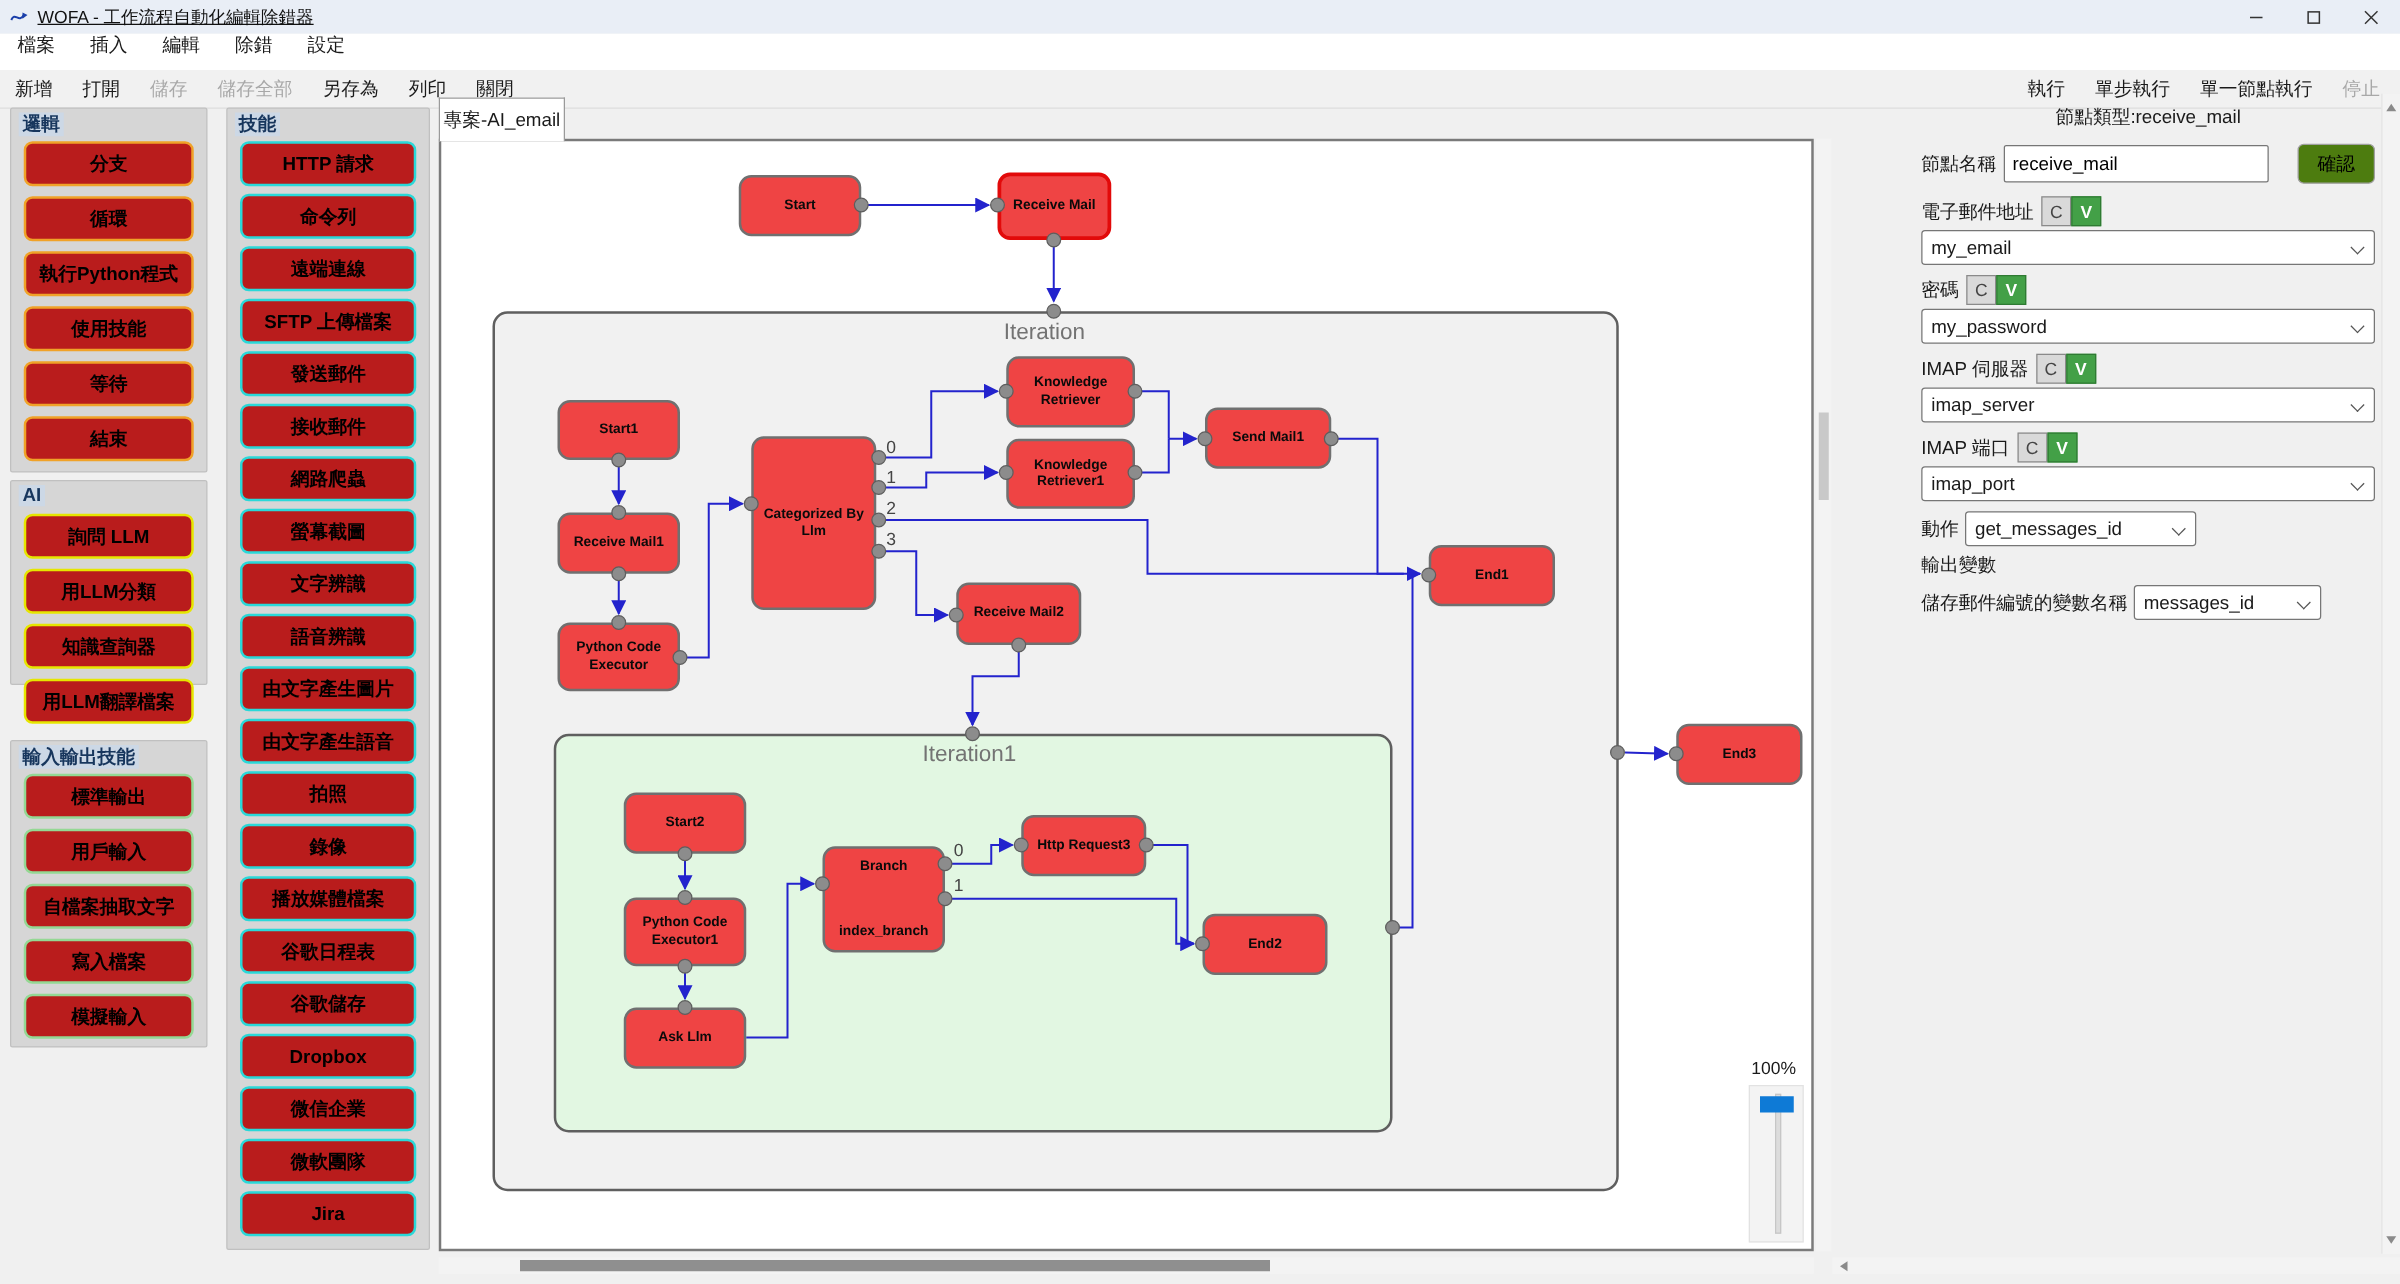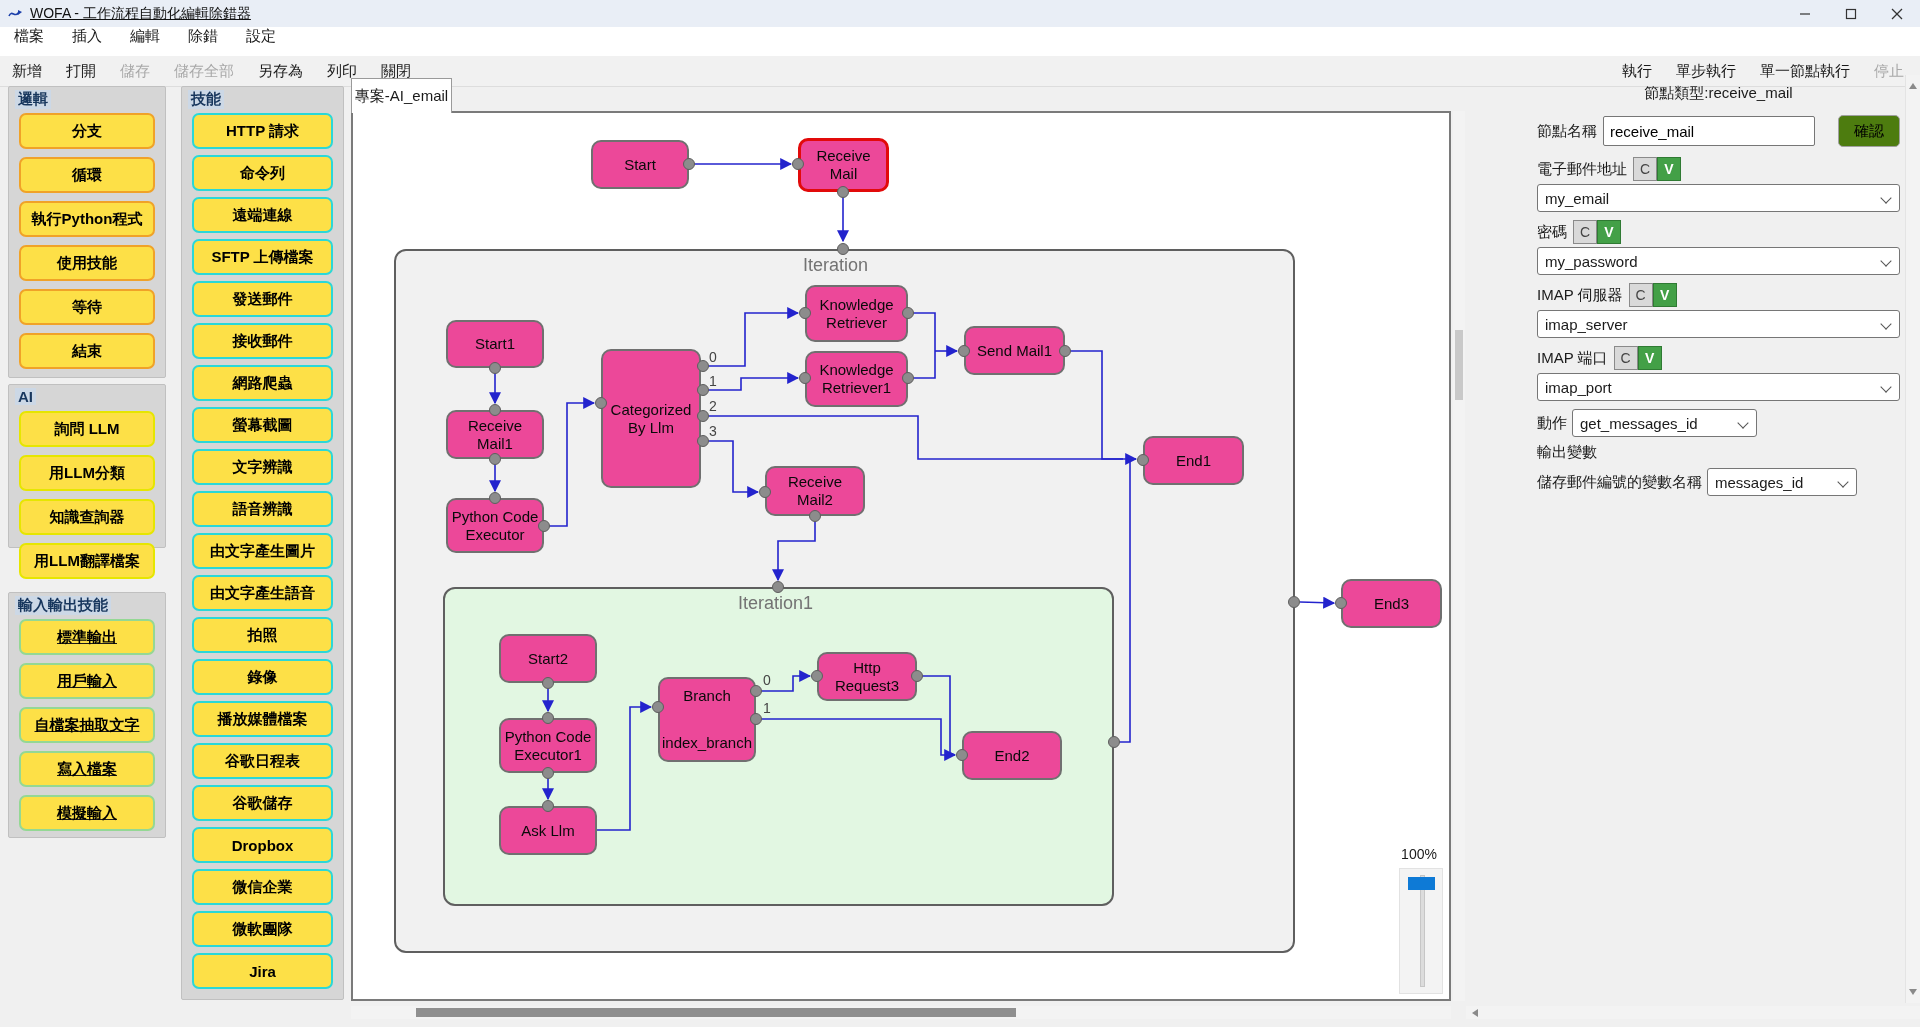--- a/index.html
+++ b/index.html
@@ -15,33 +15,33 @@
   #menubar span{padding:0 14px;cursor:default;}
   #toolbar{position:absolute;left:0;top:56px;width:1920px;height:30px;background:#f1f1f1;border-bottom:1px solid #dddddd;display:flex;align-items:center;}
   .tb-left{display:flex;}
   .tb-left span,.tb-right span{padding:0 12px;cursor:default;}
   .tb-right{position:absolute;right:4px;display:flex;font-family:Liberation Serif, serif;}
   .disabled{color:#a8a8a8;}
 
   
   .group{position:absolute;background:#d6d6d6;border:1px solid #c0c0c0;border-radius:2px;box-sizing:border-box;padding-top:26px;}
   .group-label{position:absolute;top:3px;left:6px;font-weight:bold;color:#17365d;background:#ccd8e6;padding:0 3px;font-size:15px;}
-  .pbtn{width:calc(100% - 20px);margin:0 auto 8px;height:36px;background:#fde047;border:2px solid #888;border-radius:7px;display:flex;align-items:center;justify-content:center;font-weight:bold;font-size:15px;color:#000;box-sizing:border-box;cursor:default;}
+  .pbtn{width:calc(100% - 20px);margin:0 auto 8px;height:36px;background:#b91c1c;border:2px solid #888;border-radius:7px;display:flex;align-items:center;justify-content:center;font-weight:bold;font-size:15px;color:#000;box-sizing:border-box;cursor:default;}
   .g-skills .pbtn{margin-bottom:6px;}
   .b-logic{border-color:#f0a228;}
   .b-ai{border-color:#e6e600;}
   .b-io{border-color:#94d894;}
   .b-skill{border-color:#2ad8d8;}
 
   
   #tab{position:absolute;left:351px;top:78px;width:101px;height:35px;background:#ffffff;border:1px solid #9a9a9a;border-bottom:none;box-sizing:border-box;display:flex;align-items:center;justify-content:center;font-size:15px;z-index:3;}
   #canvas{position:absolute;left:351px;top:111px;width:1100px;height:890px;background:#ffffff;border:2px solid #7a7a7a;box-sizing:border-box;overflow:hidden;}
   .cbox{position:absolute;background:#f1f1f1;border:2px solid #5f5f5f;border-radius:12px;box-sizing:border-box;}
   .cbox.green{background:#e2f7e2;}
-  .node{position:absolute;display:flex;align-items:center;justify-content:center;text-align:center;background:#ec4899;border:2px solid #707070;border-radius:10px;font-size:15px;color:#0a0a0a;line-height:1.2;box-sizing:border-box;padding:2px 3px;cursor:default;}
+  .node{position:absolute;display:flex;align-items:center;justify-content:center;text-align:center;background:#ef4444;border:2px solid #707070;border-radius:10px;font-size:11px;color:#0a0a0a;line-height:1.2;box-sizing:border-box;padding:2px 3px;cursor:default;font-weight:bold;}
   .node.selected{border:3px solid #e20a0a;}
   .node.twolabel{flex-direction:column;justify-content:space-between;padding:8px 3px;}
   .flowlabel{position:absolute;font-size:18px;color:#737373;text-align:left;}
   .portnum{position:absolute;font-size:14px;color:#444;}
   #edges{position:absolute;left:0;top:0;pointer-events:none;}
   .edge{fill:none;stroke:#2323cd;stroke-width:1.6;}
   .dot{fill:#8c8c8c;stroke:#5e5e5e;stroke-width:1;}
 
   
   #zoomlabel{position:absolute;left:1036px;top:733px;width:60px;text-align:center;font-size:14px;}
@@ -141,21 +141,21 @@
   </div>
 
   <div class="group" style="left:8px;top:384px;width:158px;height:164px;">
     <span class="group-label">AI</span>
     <div class="pbtn b-ai">詢問 LLM</div>
     <div class="pbtn b-ai">用LLM分類</div>
     <div class="pbtn b-ai">知識查詢器</div>
     <div class="pbtn b-ai">用LLM翻譯檔案</div>
   </div>
 
-  <div class="group" style="left:8px;top:592px;width:158px;height:246px;text-decoration:underline;">
+  <div class="group" style="left:8px;top:592px;width:158px;height:246px;">
     <span class="group-label">輸入輸出技能</span>
     <div class="pbtn b-io">標準輸出</div>
     <div class="pbtn b-io">用戶輸入</div>
     <div class="pbtn b-io">自檔案抽取文字</div>
     <div class="pbtn b-io">寫入檔案</div>
     <div class="pbtn b-io">模擬輸入</div>
   </div>
 
   <div class="group g-skills" style="left:181px;top:86px;width:163px;height:914px;">
     <span class="group-label">技能</span>

